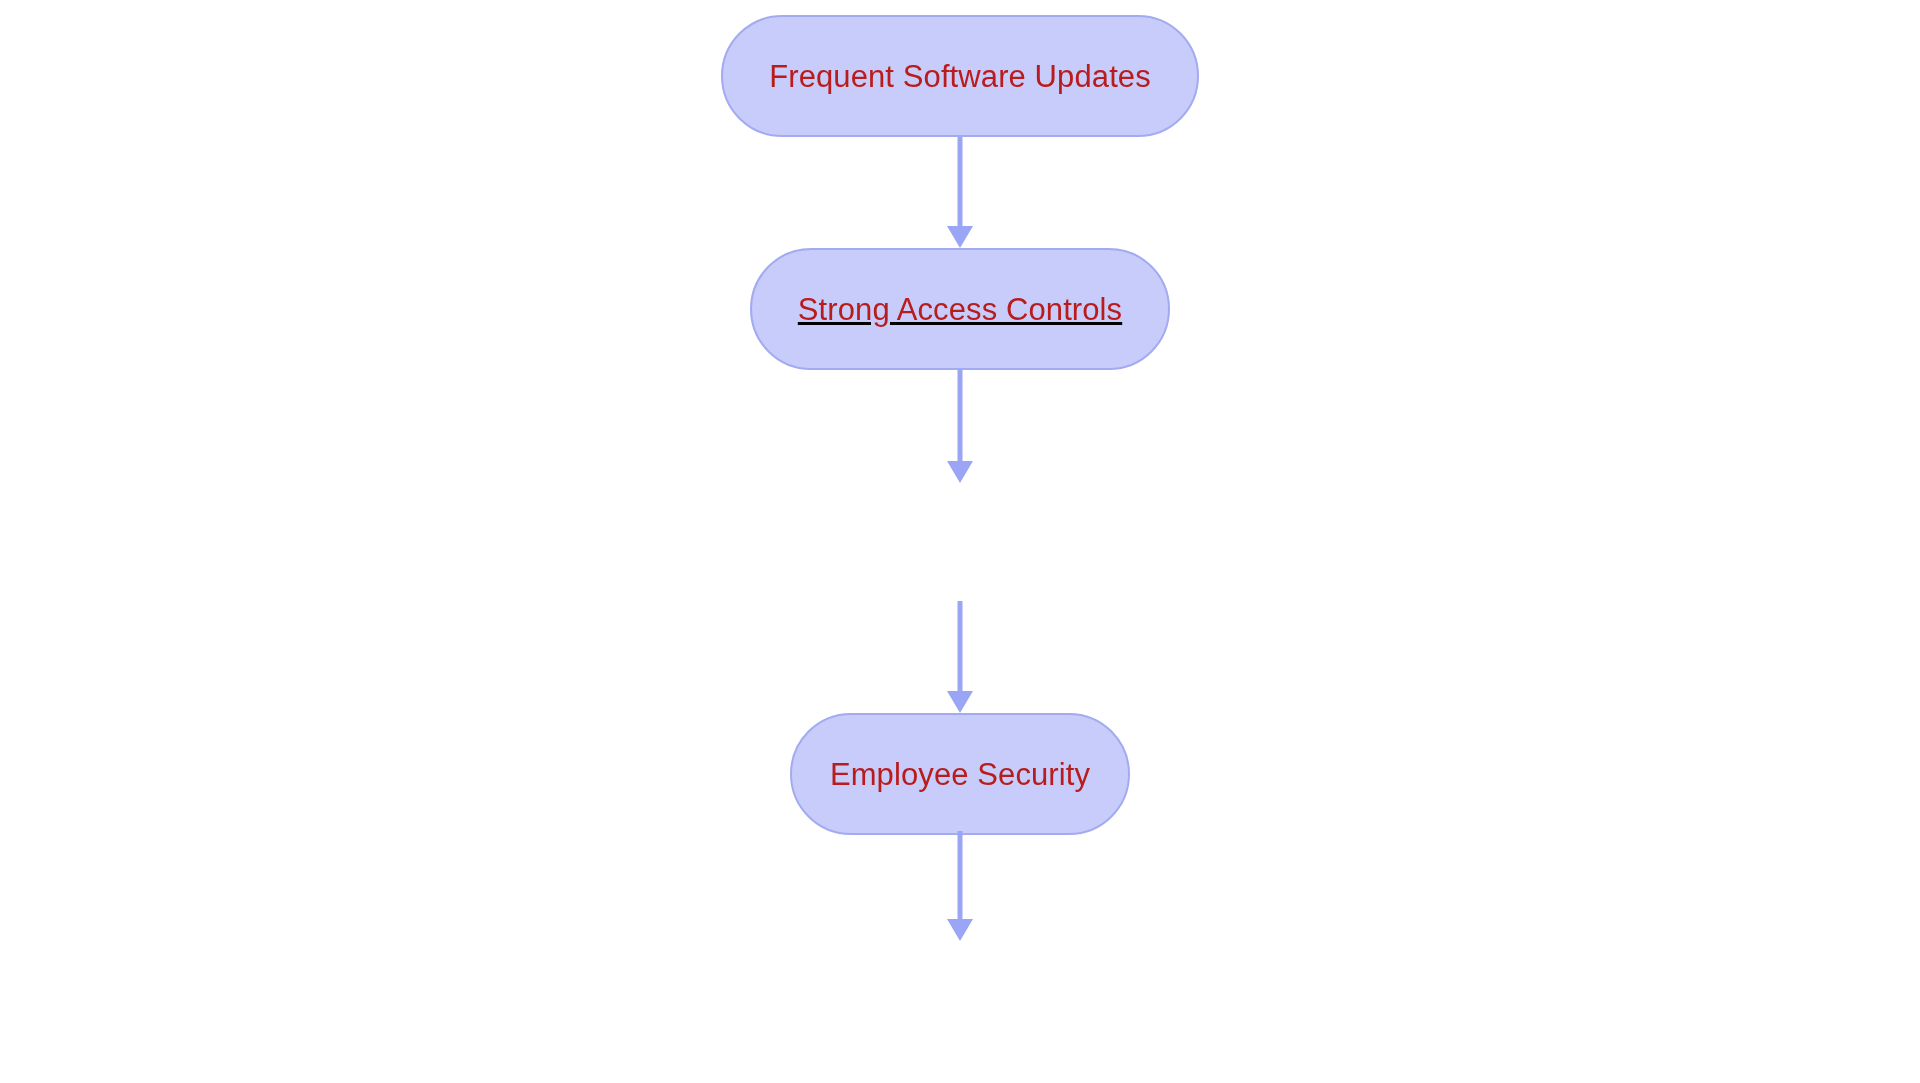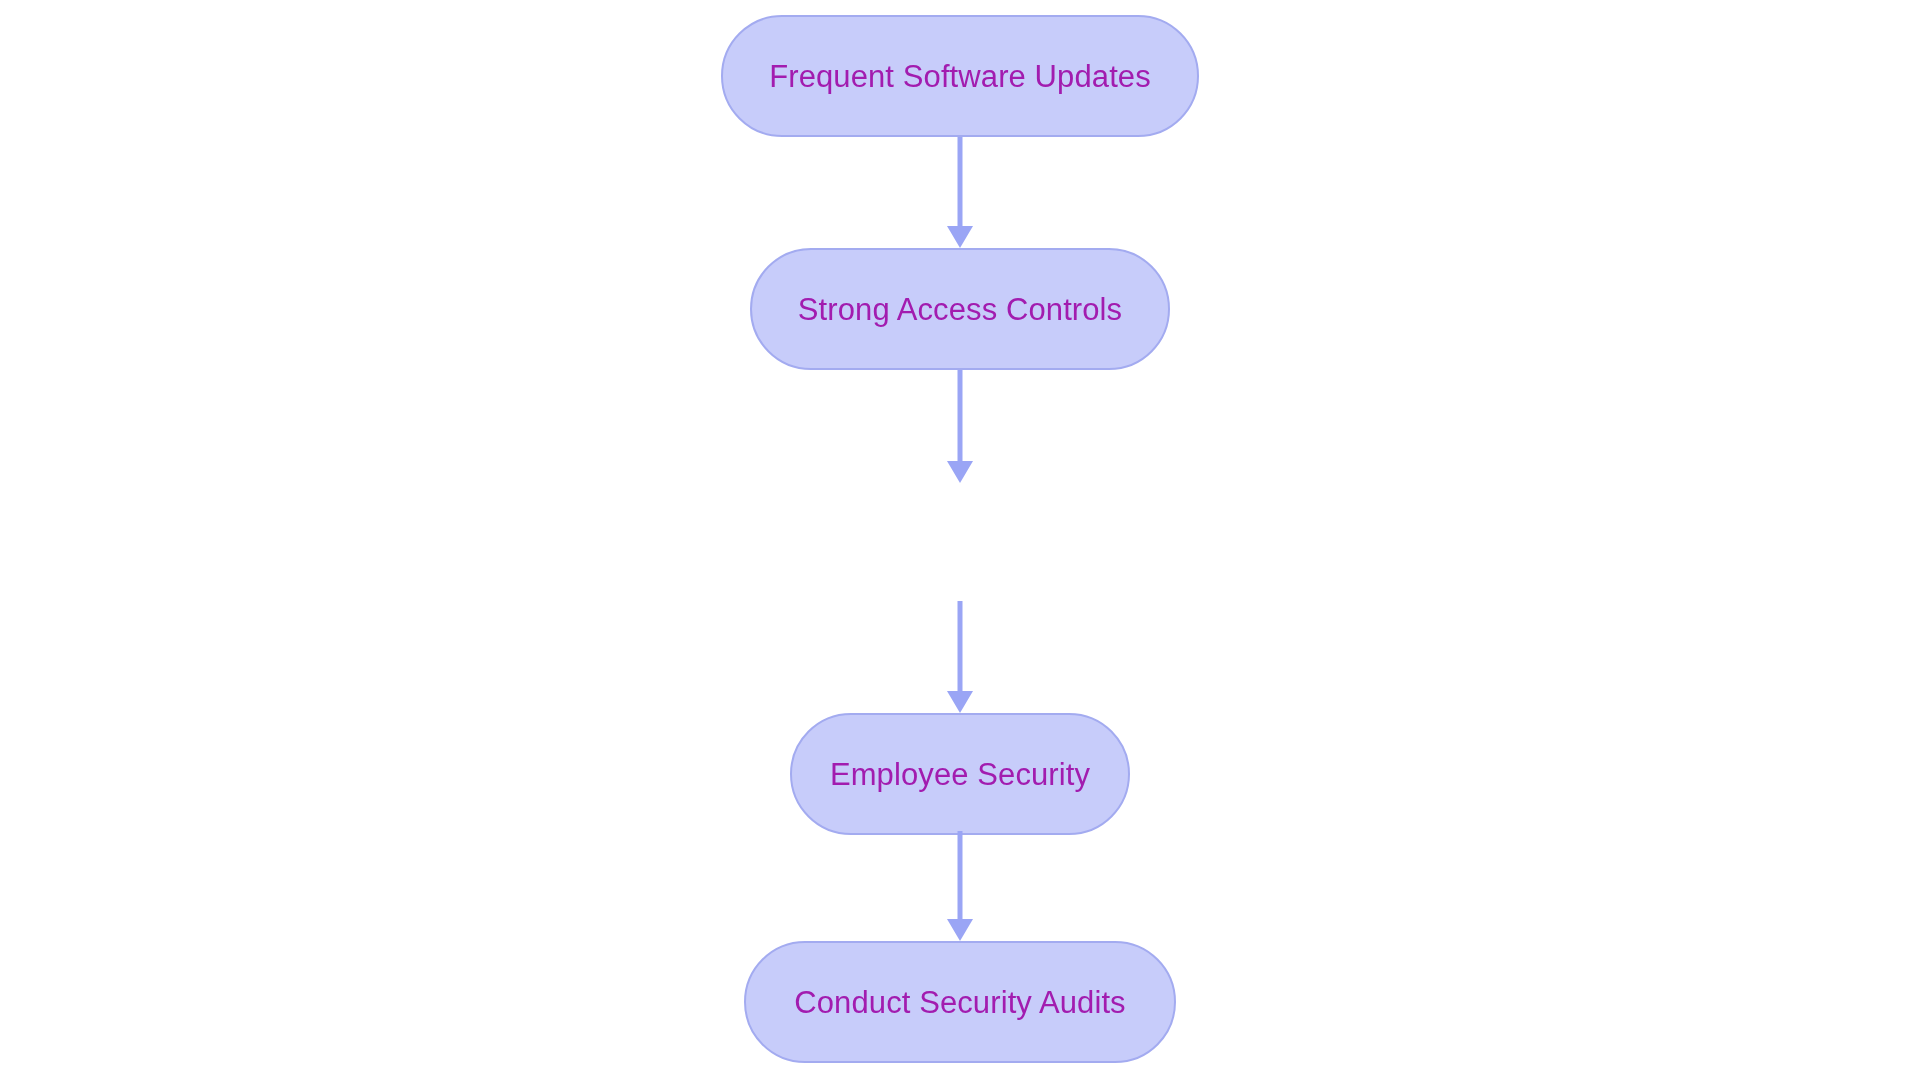--- a/index.html
+++ b/index.html
@@ -31,32 +31,32 @@
     justify-content: center;
     background: #c7ccfa;
     border: 2px solid #a3abf0;
     border-radius: 999px;
     height: 122px;
     left: 50%;
     transform: translateX(-50%);
   }
 
   .flow-node-label {
-    color: #a21caf;
+    color: #b91c1c;
     font-size: 31px;
     font-weight: 400;
     letter-spacing: 0.1px;
     line-height: 1;
     white-space: nowrap;
     font-family: "Liberation Sans", "DejaVu Sans", sans-serif;
   }
 
   
   #node-0 { width: 478px; top: 15px; }
-  #node-1 { width: 420px; top: 248px; }
+  #node-1 { width: 420px; top: 248px; text-decoration: underline; }
   #node-2 { width: 366px; top: 483px; }
   #node-3 { width: 340px; top: 713px; }
   #node-4 { width: 432px; top: 941px; }
 
   
   .flow-connector {
     position: absolute;
     left: 50%;
     transform: translateX(-50%);
     width: 30px;
@@ -124,17 +124,14 @@
 
   <div class="flow-node" id="node-3">
     <span class="flow-node-label">Employee Security</span>
   </div>
 
   <div class="flow-connector" id="connector-3">
     <div class="connector-line"></div>
     <div class="connector-head"></div>
   </div>
 
-  <div class="flow-node" id="node-4">
-    <span class="flow-node-label">Conduct Security Audits</span>
-  </div>
 
 </div>
 
 </body></html>

